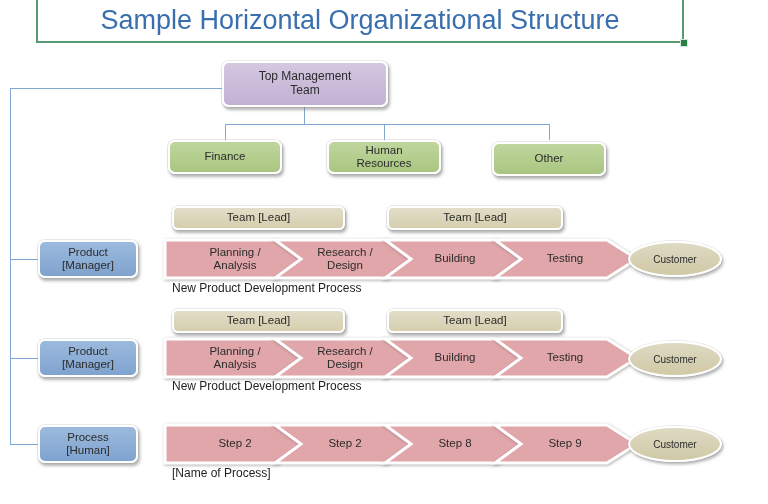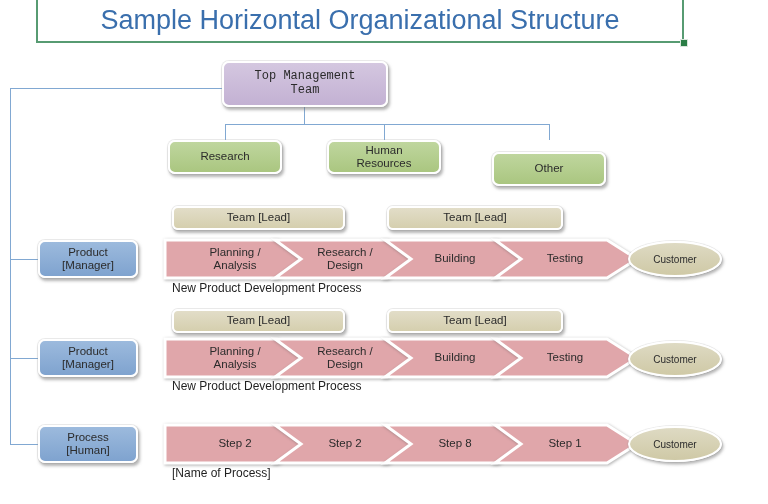--- a/index.html
+++ b/index.html
@@ -37,21 +37,21 @@
   .tan    { background: linear-gradient(#e2ddc8, #d5cfae); }
   .blue   { background: linear-gradient(#9cbadd, #7fa3cf); }
   .ellipse{
     position: absolute; border: 2px solid #ffffff; border-radius: 50%;
     background: linear-gradient(#dedac3, #cfc9a6);
     display: flex; align-items: center; justify-content: center;
     box-shadow: 1.5px 2.5px 3px rgba(110,110,110,.5), 0 0 0 1px rgba(170,170,170,.22);
     color: #2b2b2b; font-size: 10px;
   }
   .btxt { width: 100%; }
-  .wrap-narrow { max-width: 112px; margin: 8px auto; font-family: Liberation Mono, monospace; }
+  .wrap-narrow { max-width: 112px; margin: 8px auto; }
   .wrap-hr { max-width: 78px; margin: 0 auto; }
   
   .chev-svg { position: absolute; overflow: visible; }
   .chev-svg polygon {
     fill: #e0a6aa; stroke: #ffffff; stroke-width: 3;
     filter: drop-shadow(1px 1.5px 1.5px rgba(80,80,80,.45));
   }
   .chev-label {
     position: absolute; width: 92px; height: 40px;
     display: flex; align-items: center; justify-content: center;
@@ -81,26 +81,26 @@
   <div class="line" style="left:225px;top:124px;width:325px;height:1px"></div>
   <div class="line" style="left:225px;top:124px;width:1px;height:16px"></div>
   <div class="line" style="left:384px;top:124px;width:1px;height:16px"></div>
   <div class="line" style="left:549px;top:124px;width:1px;height:16px"></div>
 
   <div class="box purple" style="left:222px;top:61px;width:166px;height:46px;font-size:12px">
     <div class="btxt wrap-narrow">Top Management Team</div>
   </div>
 
   <div class="box green" style="left:168px;top:140px;width:114px;height:34px">
-    <div class="btxt">Research</div>
+    <div class="btxt">Finance</div>
   </div>
   <div class="box green" style="left:327px;top:140px;width:114px;height:34px">
     <div class="btxt wrap-hr">Human Resources</div>
   </div>
-  <div class="box green" style="left:492px;top:152px;width:114px;height:34px">
+  <div class="box green" style="left:492px;top:142px;width:114px;height:34px">
     <div class="btxt">Other</div>
   </div>
 
   <div class="box tan" style="left:172px;top:206px;width:173px;height:24px;border-radius:6px">
     <div class="btxt">Team [Lead]</div>
   </div>
   <div class="box tan" style="left:387px;top:206px;width:176px;height:24px;border-radius:6px">
     <div class="btxt">Team [Lead]</div>
   </div>
   <div class="box blue" style="left:38px;top:240px;width:100px;height:38px">
@@ -159,19 +159,19 @@
   </div>
   <svg class="chev-svg" style="left:165px;top:424px" width="478" height="44" viewBox="0 0 478 44">
     <polygon points="0,1 112,1 142,20 112,39 0,39"></polygon>
     <polygon points="110,1 222,1 252,20 222,39 110,39 136,20"></polygon>
     <polygon points="220,1 332,1 362,20 332,39 220,39 246,20"></polygon>
     <polygon points="330,1 442,1 472,20 442,39 330,39 356,20"></polygon>
   </svg>
   <div class="chev-label" style="left:189px;top:424px">Step 2</div>
   <div class="chev-label" style="left:299px;top:424px">Step 2</div>
   <div class="chev-label" style="left:409px;top:424px">Step 8</div>
-  <div class="chev-label" style="left:519px;top:424px">Step 1</div>
+  <div class="chev-label" style="left:519px;top:424px">Step 9</div>
   <div class="caption" style="left:172px;top:466px">[Name of Process]</div>
   <div class="ellipse" style="left:628px;top:426px;width:94px;height:36px">
     <div>Customer</div>
   </div>
 
 </div>
 
 </body></html>

